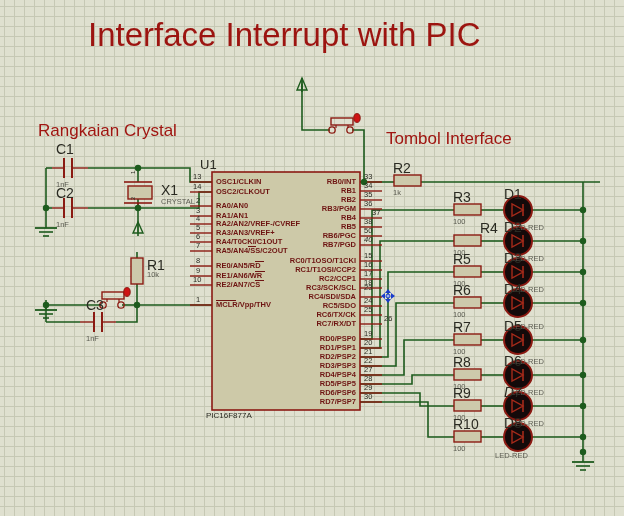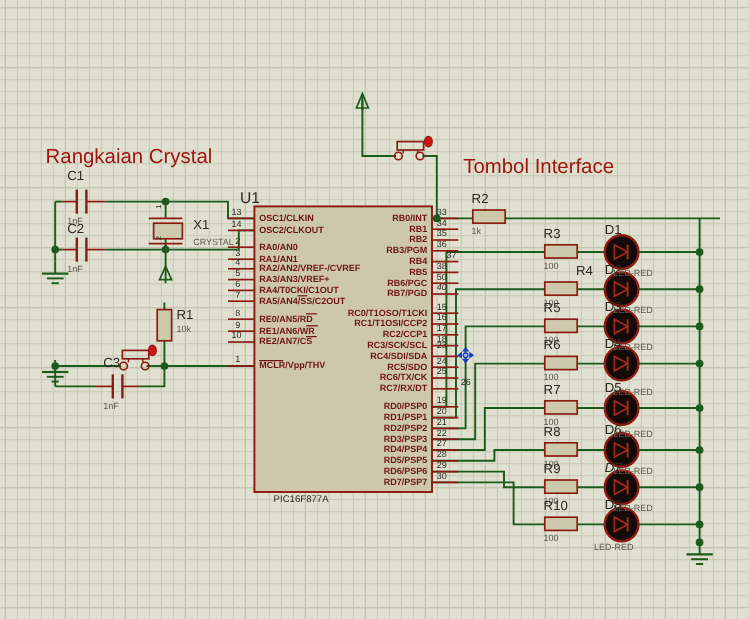--- a/index.html
+++ b/index.html
@@ -32,21 +32,21 @@
     line-height: 1;
   }
   #page-title {
     font-size: 33px;
     color: #9c1410;
     letter-spacing: 0px;
   }
   .section-note { font-size: 17px; color: #a01511; }
   .refdes {
     position:absolute;
-    font-size: 11px;
+    font-size: 14px;
     color: #2a2a22;
     font-family: "Liberation Sans", sans-serif;
     white-space: nowrap;
     line-height:1;
   }
   .value {
     position:absolute;
     font-size: 7.5px;
     color: #5a5a50;
     font-family: "Liberation Sans", sans-serif;
@@ -359,26 +359,27 @@
 
     <g>
       <path d="M388,289 L391,293 L385,293 Z" fill="#1a3ccc"></path>
       <path d="M388,303 L391,299 L385,299 Z" fill="#1a3ccc"></path>
       <path d="M381,296 L385,293 L385,299 Z" fill="#1a3ccc"></path>
       <path d="M395,296 L391,293 L391,299 Z" fill="#1a3ccc"></path>
       <circle cx="388" cy="296" r="2" fill="#9fb4ee" stroke="#1a3ccc" stroke-width="1"></circle>
     </g>
   </svg>
 
+  <div class="lbl" id="page-title" style="left:88px; top:18px;">Interface Interrupt with PIC</div>
 
   <div class="lbl section-note" style="left:38px; top:122px;">Rangkaian Crystal</div>
   <div class="lbl section-note" style="left:386px; top:130px;">Tombol Interface</div>
 
   <div class="refdes" style="left:200px; top:158px; font-size:13px;">U1</div>
-  <div class="refdes" style="left:206px; top:412px; font-size:8px;margin-left:22px;">PIC16F877A</div>
+  <div class="refdes" style="left:206px; top:412px; font-size:8px;">PIC16F877A</div>
 
   <div class="pinlbl" style="left:216px; top:178px;">OSC1/CLKIN</div>
   <div class="pinlbl" style="left:216px; top:188px;">OSC2/CLKOUT</div>
   <div class="pinlbl" style="left:216px; top:202px;">RA0/AN0</div>
   <div class="pinlbl" style="left:216px; top:212px;">RA1/AN1</div>
   <div class="pinlbl" style="left:216px; top:220px;">RA2/AN2/VREF-/CVREF</div>
   <div class="pinlbl" style="left:216px; top:229px;">RA3/AN3/VREF+</div>
   <div class="pinlbl" style="left:216px; top:238px;">RA4/T0CKI/C1OUT</div>
   <div class="pinlbl" style="left:216px; top:247px;">RA5/AN4/SS/C2OUT</div>
   <div class="pinlbl" style="left:216px; top:262px;">RE0/AN5/RD</div>

